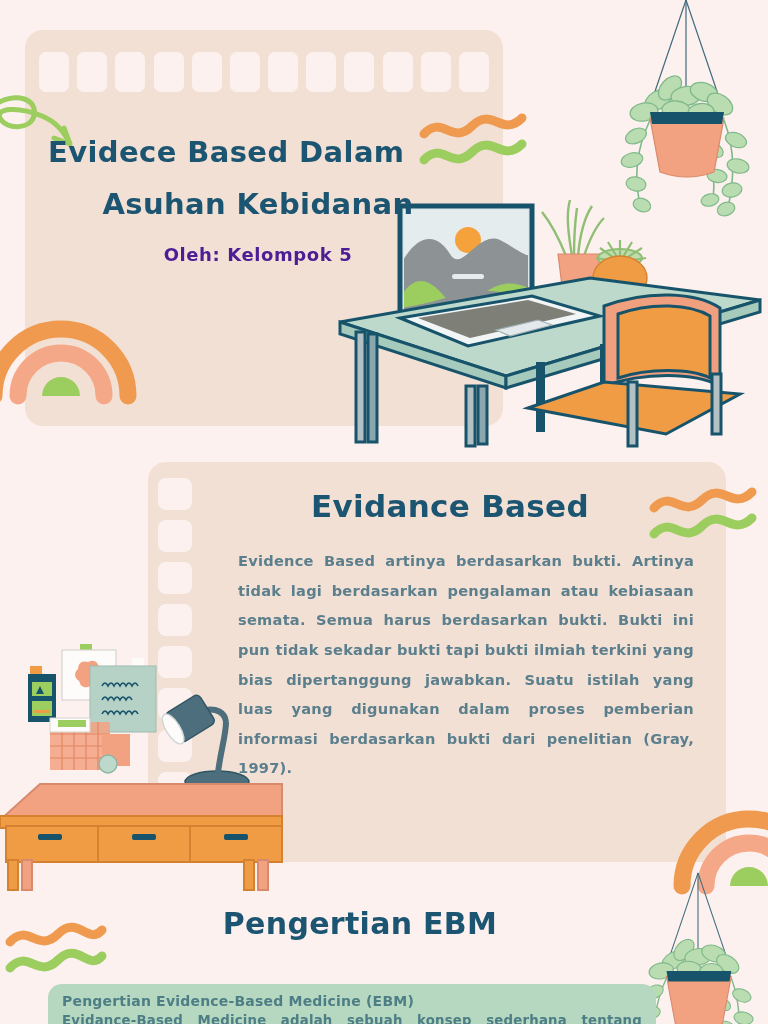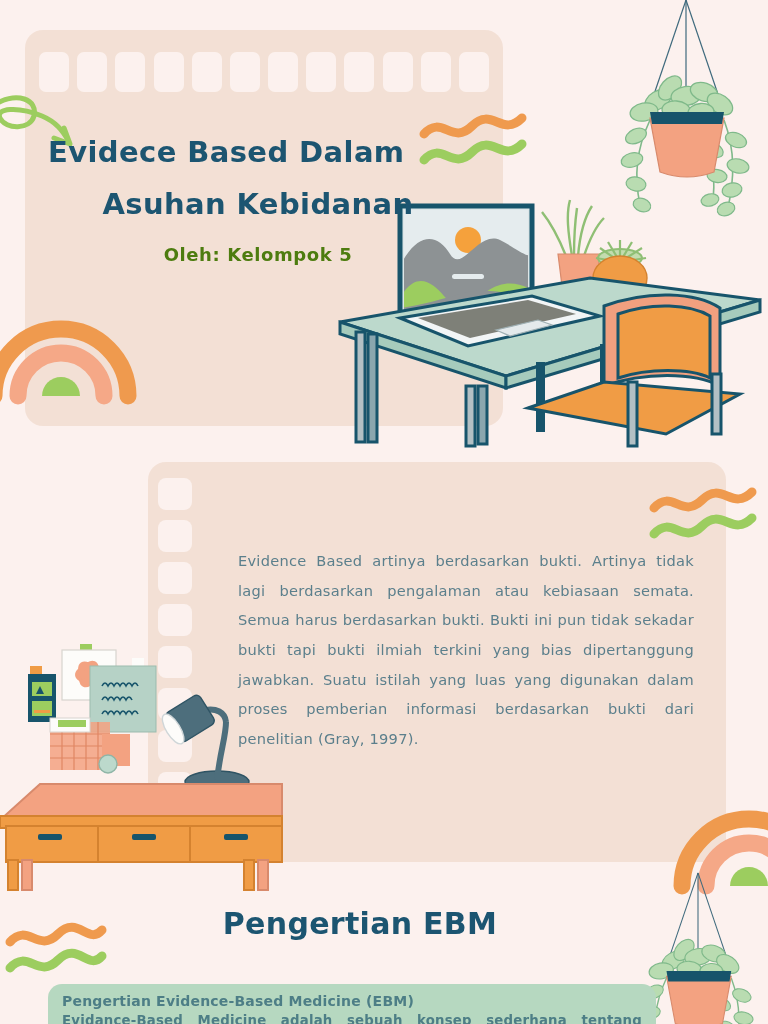--- a/index.html
+++ b/index.html
@@ -86,21 +86,21 @@
     line-height: 1.0;
     text-align: center;
   }
   #subtitle {
     position: absolute;
     left: 48px; top: 244px;
     width: 420px;
     text-align: center;
     font-size: 18px;
     font-weight: bold;
-    color: #4d7c0f;
+    color: #4c1d95;
     letter-spacing: 0.6px;
   }
 
   #sec2-heading {
     position: absolute;
     left: 190px; top: 488px;
     width: 520px;
     text-align: center;
     font-size: 31px;
     font-weight: bold;
@@ -108,21 +108,21 @@
     letter-spacing: 0.3px;
   }
 
   #sec2-body {
     position: absolute;
     left: 238px; top: 546px;
     width: 456px;
     font-size: 14.6px;
     line-height: 2.03;
     color: #5b7f8c;
-    font-weight: normal;
+    font-weight: bold;
     text-align: justify;
     letter-spacing: 0.25px;
   }
 
   #sec3-heading {
     position: absolute;
     left: 60px; top: 906px;
     width: 600px;
     text-align: center;
     font-size: 30px;
@@ -477,20 +477,21 @@
       <rect x="266" y="230" width="10" height="30" fill="#f3a281" stroke="#d88a6c" stroke-width="2"></rect>
     </svg>
   </div>
 
   <div class="h-title" id="title-line1">Evidece Based Dalam</div>
 
   <div class="h-title" id="title-line2">Asuhan Kebidanan</div>
 
   <div id="subtitle">Oleh: Kelompok 5</div>
 
+  <div id="sec2-heading">Evidance Based</div>
 
   <div id="sec2-body">Evidence Based artinya berdasarkan bukti. Artinya tidak lagi berdasarkan pengalaman atau kebiasaan semata. Semua harus berdasarkan bukti. Bukti ini pun tidak sekadar bukti tapi  bukti ilmiah terkini yang bias dipertanggung jawabkan. Suatu istilah yang luas yang digunakan dalam proses pemberian informasi berdasarkan bukti dari penelitian (Gray, 1997).</div>
 
   <div id="sec3-heading">Pengertian EBM</div>
 
   <div id="green-box">
     <div class="gb-line1">Pengertian Evidence-Based Medicine (EBM)</div>
     <div class="gb-line2">Evidance-Based Medicine adalah sebuah konsep sederhana tentang</div>
   </div>
 

